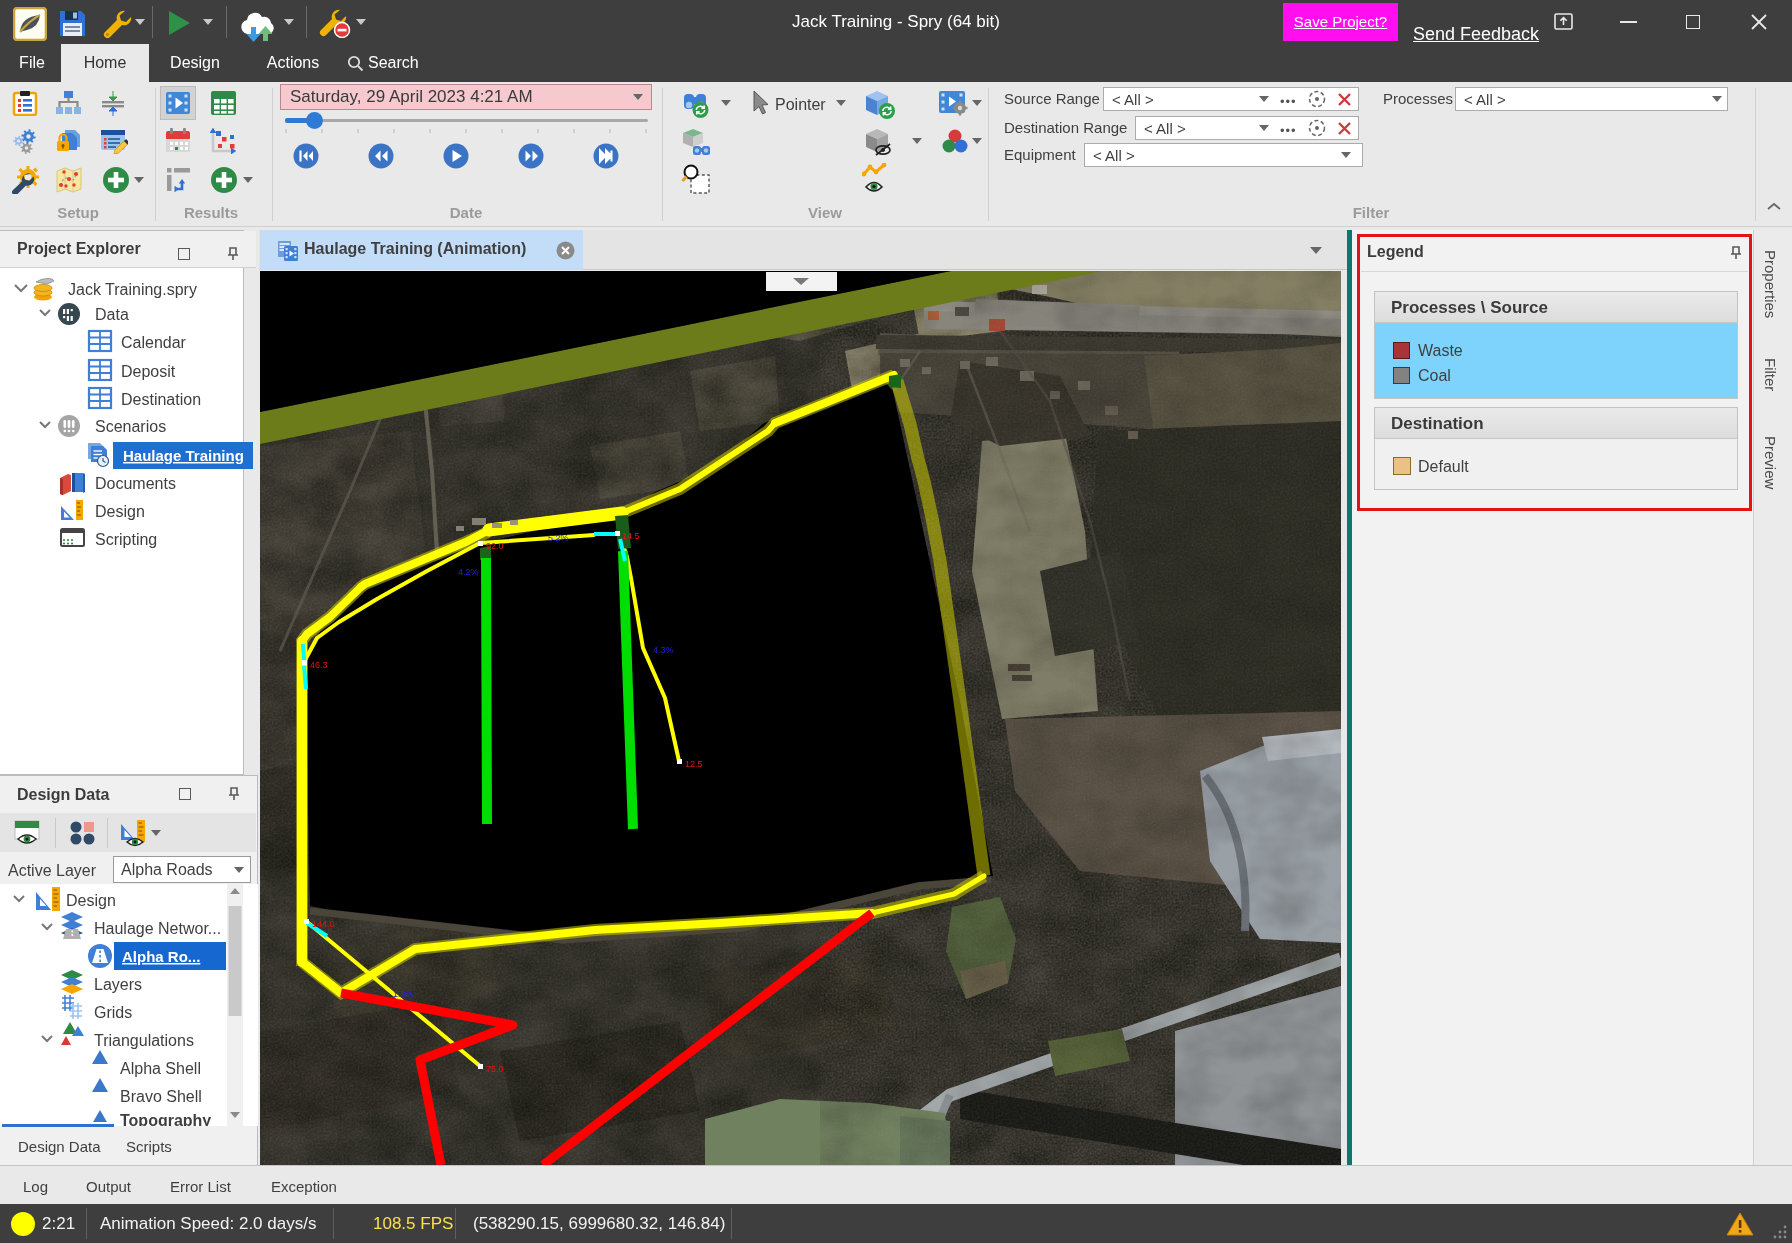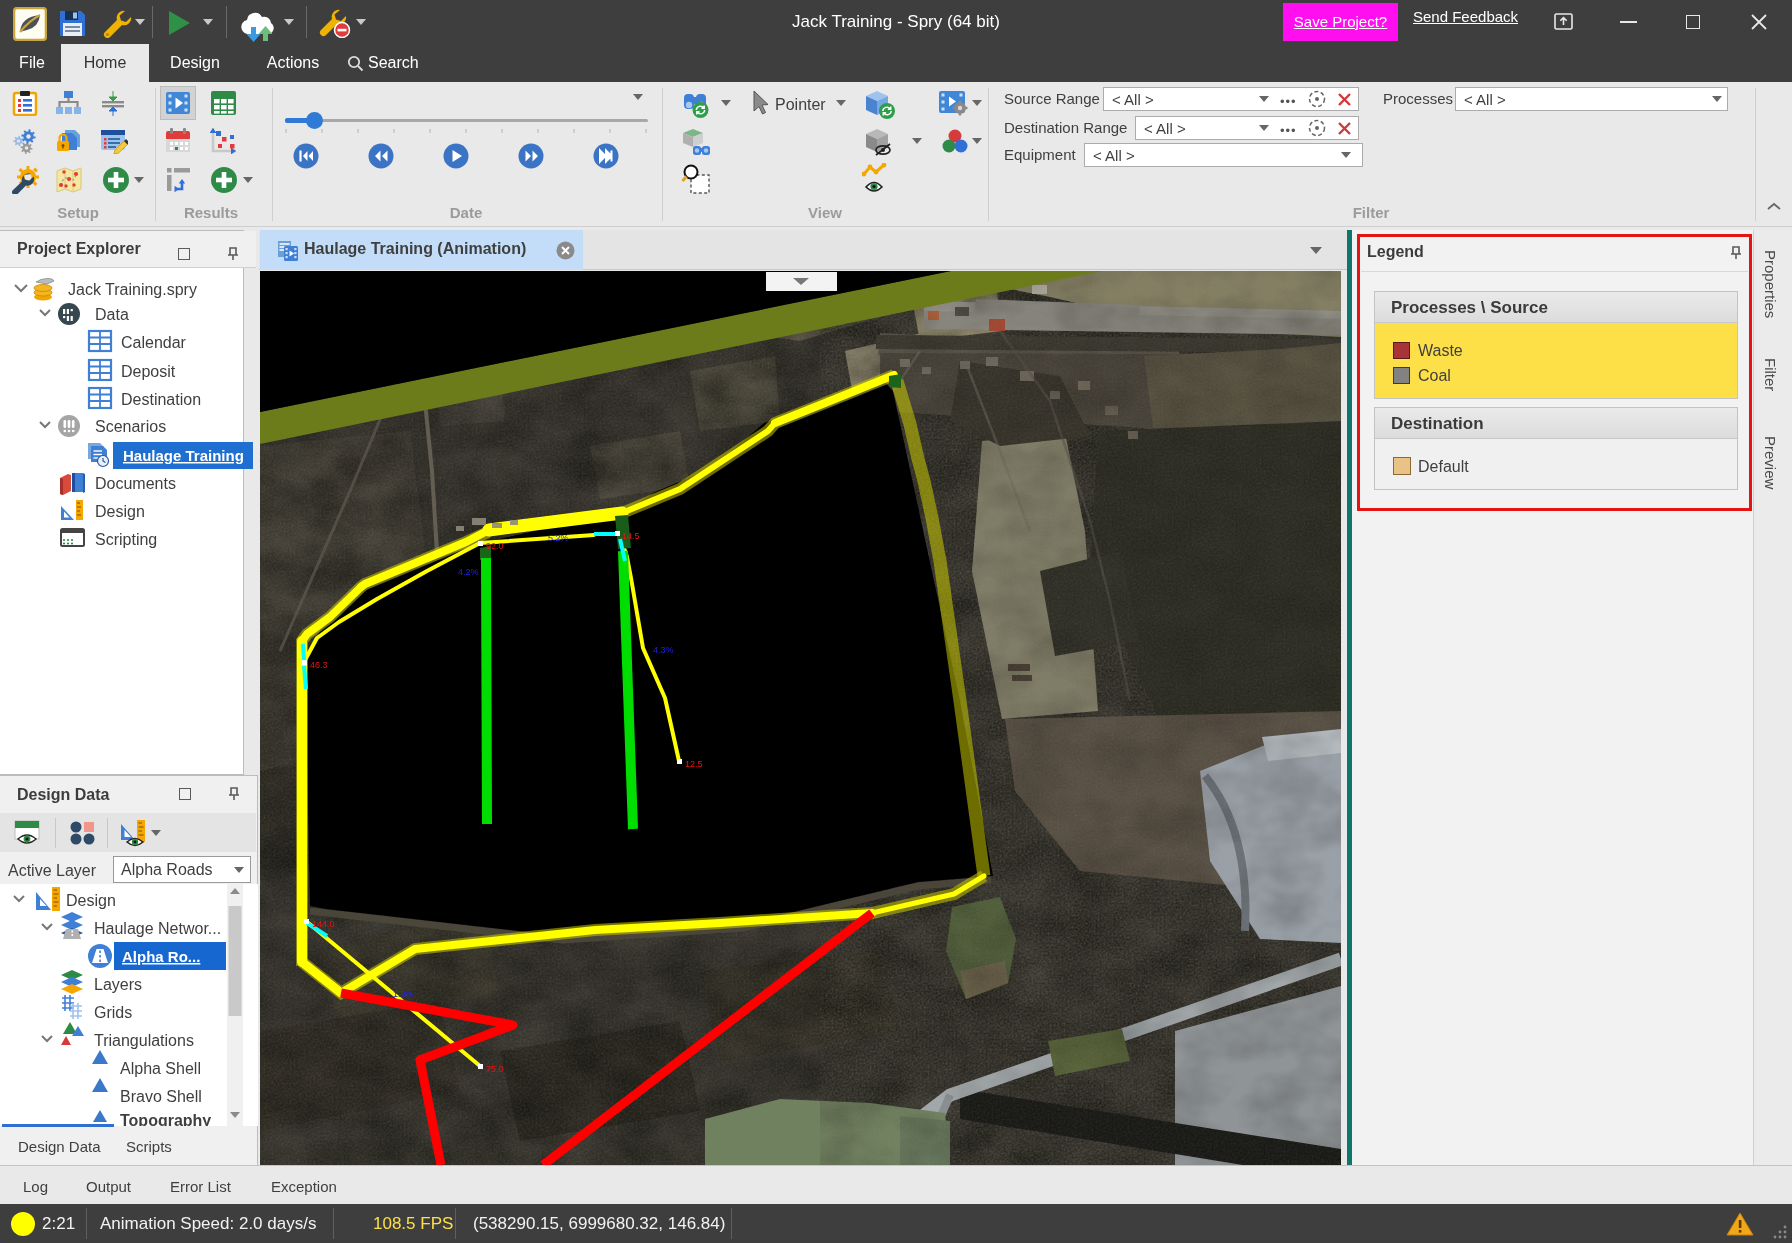--- a/index.html
+++ b/index.html
@@ -54,21 +54,21 @@
   <div class="sep" style="left:306px;top:6px;height:32px;background:#6a6a6a"></div>
 
   <svg class="a" style="left:316px;top:8px" width="36" height="30">
     <path d="M24 2 a7 7 0 0 0 -8 9 L5 22 a3.4 3.4 0 0 0 5 5 L21 16 a7 7 0 0 0 9 -8 l-5 5 -5 -1.5 -1.5 -5 z" fill="#f0b400"></path>
     <circle cx="26" cy="22" r="7.5" fill="#e23b3b" stroke="#fff" stroke-width="1.5"></circle>
     <rect x="21.5" y="20.8" width="9" height="2.6" fill="#fff"></rect>
   </svg>
   <div class="dd" style="left:356px;top:19px;border-top-color:#c9c9c9"></div>
   <div class="a" style="left:696px;top:12px;width:400px;text-align:center;color:#fff;font-size:17px;font-weight:normal">Jack Training - Spry (64 bit)</div>
   <div class="a" style="left:1283px;top:3px;width:115px;height:38px;background:#ff0ef0;color:#fff;font-size:15px;text-align:center;line-height:38px"><span style="text-decoration:underline">Save Project?</span></div>
-  <div class="a" style="left:1413px;top:8px;color:#fff;font-size:15px;text-decoration:underline">Send Feedback</div>
+  <div class="a" style="left:1413px;top:24px;color:#fff;font-size:18px;text-decoration:underline">Send Feedback</div>
   <svg class="a" style="left:1554px;top:13px" width="20" height="18">
     <rect x="1" y="1" width="17" height="15" rx="1.5" fill="none" stroke="#e8e8e8" stroke-width="1.6"></rect>
     <path d="M9.5 12 v-7 m-3.2 2.8 l3.2-3.2 3.2 3.2" stroke="#e8e8e8" stroke-width="1.6" fill="none"></path>
   </svg>
   <div class="a" style="left:1620px;top:21px;width:17px;height:2px;background:#e8e8e8"></div>
   <div class="a" style="left:1686px;top:15px;width:14px;height:14px;border:1.5px solid #e8e8e8"></div>
   <svg class="a" style="left:1750px;top:13px" width="18" height="18">
         <path d="M2 2 L16 16 M16 2 L2 16" stroke="#e8e8e8" stroke-width="1.8"></path>
       </svg>
 </div>
@@ -251,20 +251,21 @@
         <path d="M11 23 l4.5 -3.2 v6.4 z" fill="#2f6fd6" transform="rotate(180 12.5 23)"></path>
       </svg>
   <svg class="a" style="left:210px;top:84px" width="28" height="28">
         <circle cx="14" cy="14" r="13" fill="#2e8b47"></circle>
         <rect x="11.7" y="6" width="4.6" height="16" fill="#fff"></rect>
         <rect x="6" y="11.7" width="16" height="4.6" fill="#fff"></rect>
       </svg>
   <div class="dd" style="left:243px;top:95px"></div>
 </div>
 
+<div class="a" style="left:280px;top:84px;width:372px;height:26px;background:#f5c9ce;border:1px solid #b8888e;font-size:17px;color:#3a3a3a;line-height:24px;padding-left:9px">Saturday, 29 April 2023 4:21 AM</div>
 <div class="dd" style="left:633px;top:94px"></div>
 <div class="a" style="left:285px;top:119px;width:363px;height:3px;background:#a8a8a8;border-radius:2px"></div>
 <div class="a" style="left:285px;top:118px;width:28px;height:5px;background:#2f7ad6;border-radius:2px"></div>
 <div class="a" style="left:306px;top:112px;width:17px;height:17px;background:#2f7ad6;border-radius:50%"></div>
 <svg class="a" style="left:285px;top:128px" width="366" height="6">
       <g stroke="#b4b4b4" stroke-width="1">
         <line x1="1" y1="1" x2="1" y2="5"></line>
         <line x1="37" y1="1" x2="37" y2="5"></line>
         <line x1="73" y1="1" x2="73" y2="5"></line>
         <line x1="109" y1="1" x2="109" y2="5"></line>
@@ -863,21 +864,21 @@
 <path d="M533 7 l8 7 8 -7" fill="#787878"></path>
 </svg>
 
 <div class="a" style="left:1347px;top:230px;width:406px;height:935px;background:#f2f2f2;border-left:5px solid #0f766e">
   <div class="a" style="left:5px;top:4px;width:395px;height:277px;border:3px solid #e41414"></div>
   <div class="a" style="left:15px;top:13px;font-size:16px;font-weight:bold;color:#3c3c3c">Legend</div>
   <svg class="a" style="left:377px;top:15px" width="14" height="16">
         <path d="M4 2 h6 v7 h-6 z M2 9 h10 M7 9 v5" stroke="#5a5a5a" stroke-width="1.6" fill="none"></path>
       </svg>
   <div class="a" style="left:9px;top:41px;width:387px;height:1px;background:#d8d8d8"></div>
-  <div class="a" style="left:22px;top:61px;width:364px;height:108px;background:#fde047;border:1px solid #c3c3c3">
+  <div class="a" style="left:22px;top:61px;width:364px;height:108px;background:#7dd3fc;border:1px solid #c3c3c3">
     <div class="a" style="left:0;top:0;width:362px;height:31px;background:linear-gradient(#eaeaea,#dcdcdc);border-bottom:1px solid #c8c8c8"></div>
     <div class="a" style="left:16px;top:6px;font-size:17px;font-weight:bold;color:#3a3a3a">Processes \ Source</div>
     <div class="a" style="left:18px;top:50px;width:17px;height:17px;background:#a93438;border:1px solid #5a1a1a"></div>
     <div class="a t16" style="left:43px;top:50px">Waste</div>
     <div class="a" style="left:18px;top:75px;width:17px;height:17px;background:#828282;border:1px solid #3a3a3a"></div>
     <div class="a t16" style="left:43px;top:75px">Coal</div>
   </div>
   <div class="a" style="left:22px;top:177px;width:364px;height:83px;background:#f0f0f0;border:1px solid #c3c3c3">
     <div class="a" style="left:0;top:0;width:362px;height:31px;background:linear-gradient(#eaeaea,#dcdcdc);border-bottom:1px solid #c8c8c8"></div>
     <div class="a" style="left:16px;top:6px;font-size:17px;font-weight:bold;color:#3a3a3a">Destination</div>

